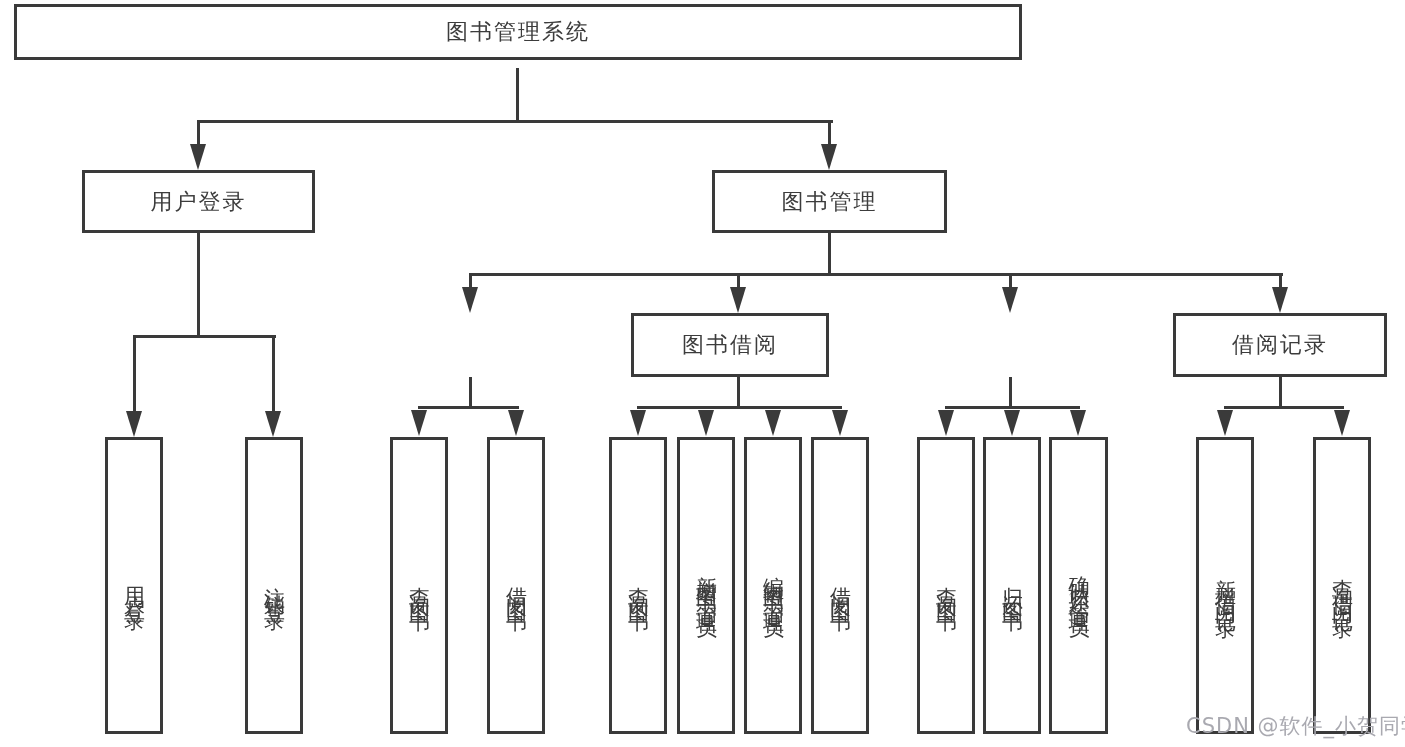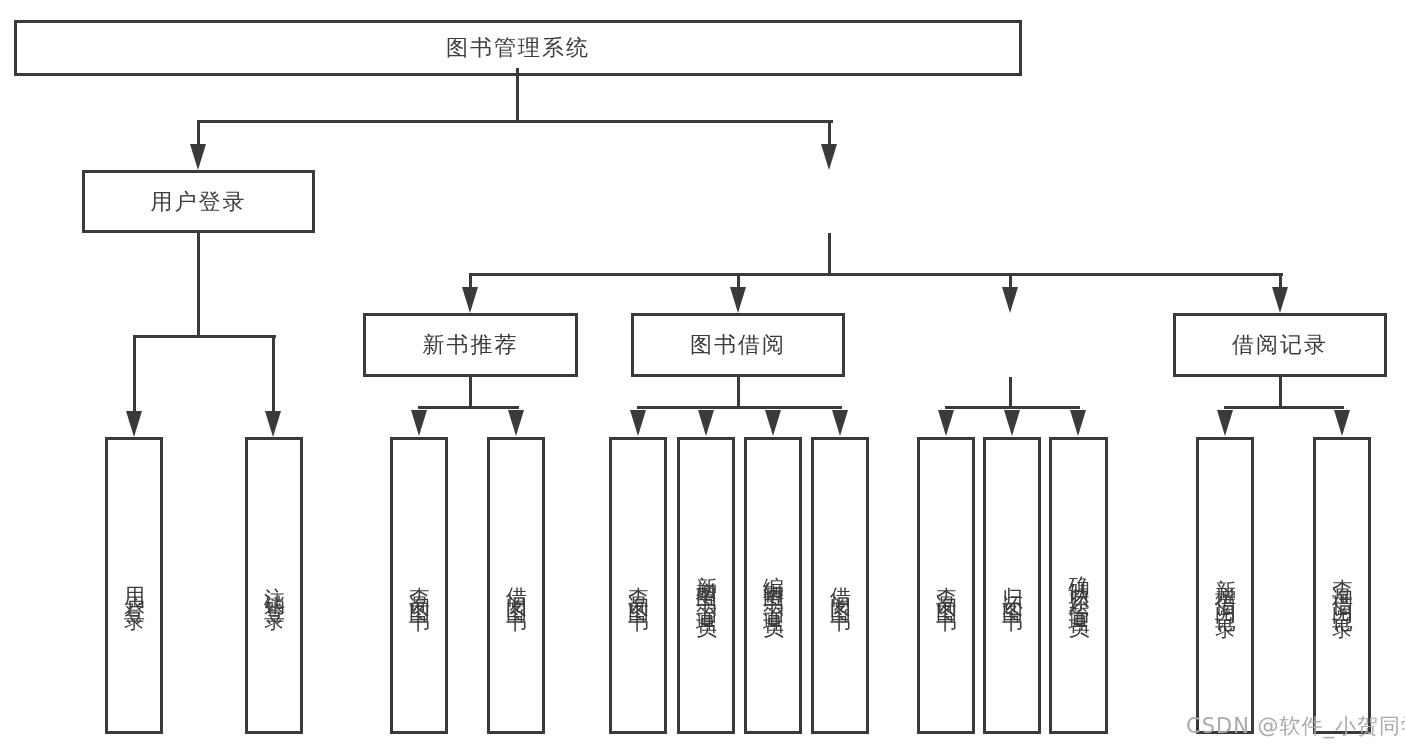--- a/index.html
+++ b/index.html
@@ -34,26 +34,26 @@
     position:absolute; left:1186px; top:712px;
     color:#a9a9b0; font-size:21px; letter-spacing:1px;
     white-space:nowrap; z-index:5;
   }
 </style>
 </head>
 <body>
 
 <div class="canvas">
 
-  <div class="node" style="left:14px;top:20px;width:1008px;height:56px">图书管理系统</div>
+  <div class="node" style="left:14px;top:4px;width:1008px;height:56px">图书管理系统</div>
 
   <div class="node" style="left:82px;top:170px;width:233px;height:63px">用户登录</div>
+  <div class="node" style="left:712px;top:170px;width:235px;height:63px">图书管理</div>
 
-  <div class="node" style="left:363px;top:313px;width:215px;height:64px">新书推荐</div>
-  <div class="node" style="left:631px;top:313px;width:214px;height:64px">图书借阅</div>
+  <div class="node" style="left:631px;top:313px;width:198px;height:64px">图书借阅</div>
   <div class="node" style="left:1173px;top:313px;width:214px;height:64px">借阅记录</div>
 
   <div class="node leaf" style="left:105px;top:437px;width:58px;height:297px">用户登录</div>
   <div class="node leaf" style="left:245px;top:437px;width:58px;height:297px">注销登录</div>
 
   <div class="node leaf" style="left:390px;top:437px;width:58px;height:297px">查询图书</div>
   <div class="node leaf" style="left:487px;top:437px;width:58px;height:297px">借阅图书</div>
 
   <div class="node leaf" style="left:609px;top:437px;width:58px;height:297px">查询图书</div>
   <div class="node leaf long" style="left:677px;top:437px;width:58px;height:297px">新增图书（管理员）</div>

